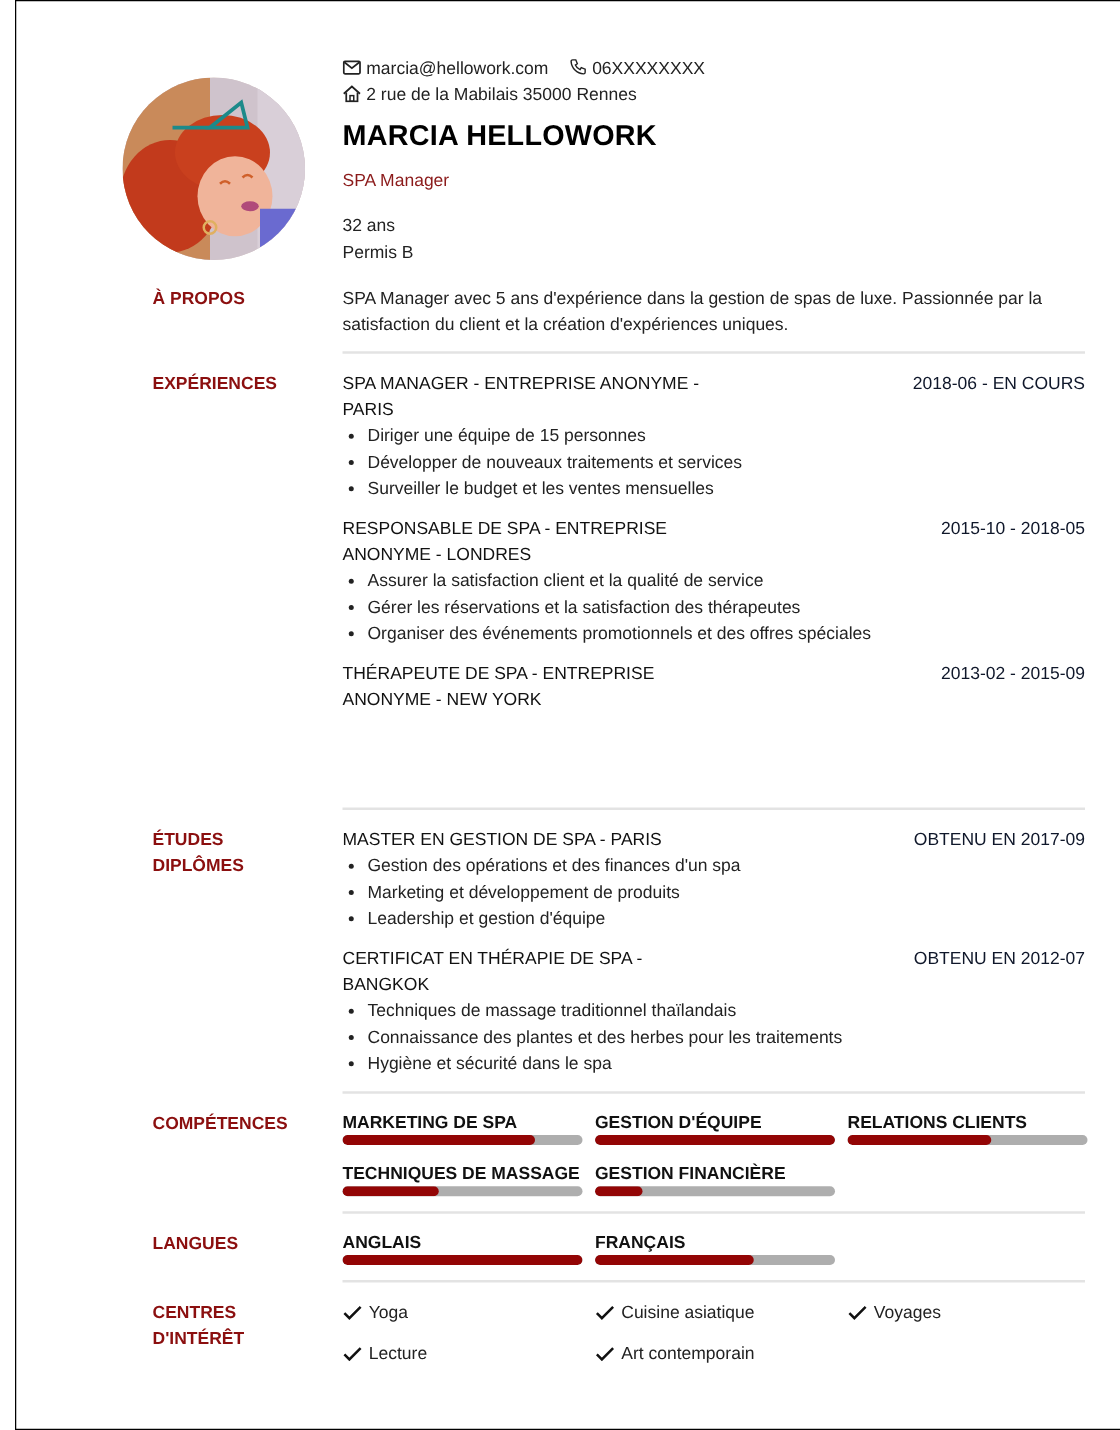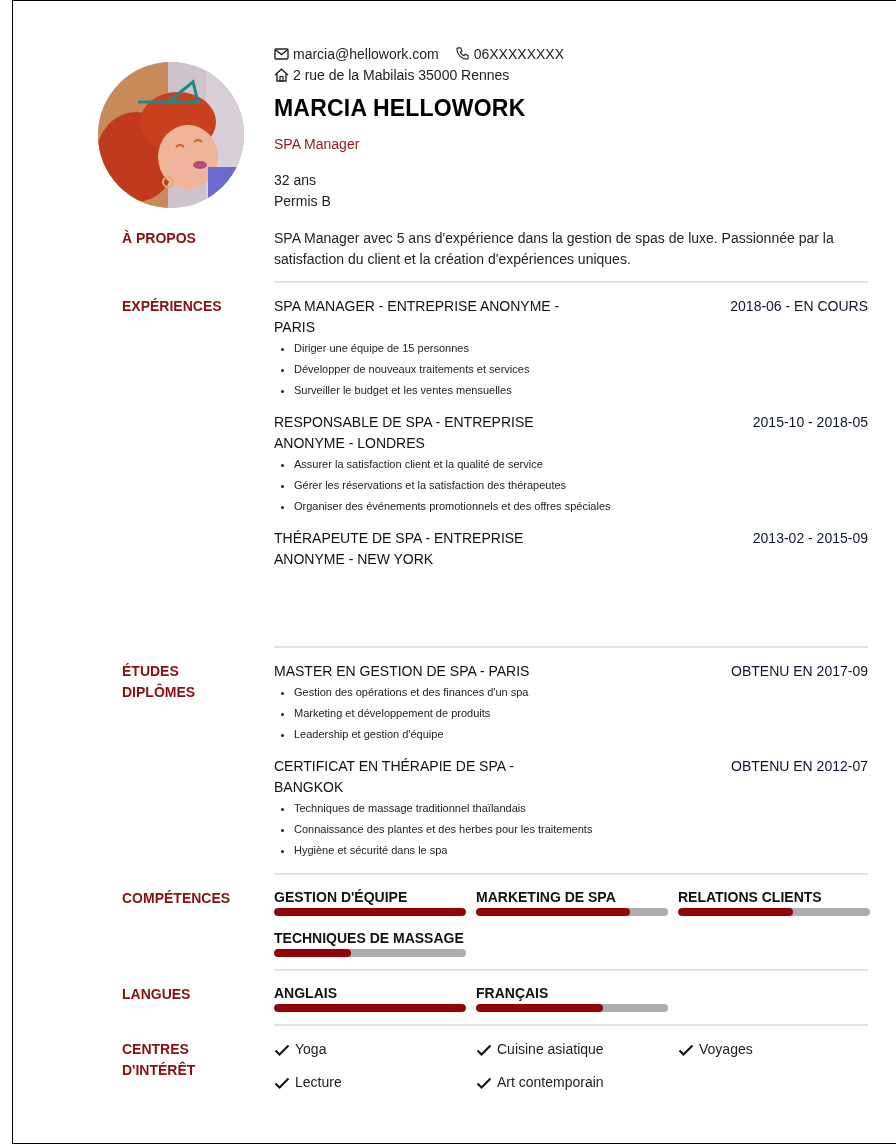--- a/index.html
+++ b/index.html
@@ -40,21 +40,21 @@
   .sec-body { position: absolute; left: 261px; width: 594px; }
   .divider { position: absolute; left: 261px; width: 594px; height: 2px; background: #e3e3e3; }
 
   .about-text { font-size: 14px; line-height: 21px; color: #222; }
 
   .entry { position: relative; margin-bottom: 11px; }
   .entry-head { display: flex; justify-content: space-between; }
   .entry-title { font-size: 14px; font-weight: normal; color: #111; line-height: 21px; width: 300px; }
   .entry-date { font-size: 14px; font-weight: normal; color: #0f172a; line-height: 21px; white-space: nowrap; }
   ul.bullets { margin: 0; padding: 0 0 0 20px; list-style: disc; }
-  ul.bullets li { font-size: 11px; line-height: 21px; color: #222; }
+  ul.bullets li { font-size: 14px; line-height: 21px; color: #222; }
 
   .skills-grid { display: grid; grid-template-columns: 192px 192px 192px; column-gap: 10px; row-gap: 13px; }
   .skill-name { font-size: 14px; font-weight: bold; color: #111; line-height: 18px; white-space: nowrap; }
   .bar { height: 8px; border-radius: 4px; background: #aeaeae; margin-top: 2px; position: relative; overflow: hidden; }
   .bar .fill { position: absolute; left: 0; top: 0; bottom: 0; background: #930505; border-radius: 4px; }
 
   .interests-grid { display: grid; grid-template-columns: 202px 202px 190px; row-gap: 12px; }
   .interest { display: flex; align-items: center; font-size: 14px; color: #222; line-height: 21px; }
   .interest svg { margin-right: 5px; }
 </style>
@@ -188,41 +188,47 @@
       </div>
     </div>
   </div>
   <div class="divider" style="top:872px;"></div>
 
   <div class="section" style="top:887px;">
     <div class="sec-label">COMPÉTENCES</div>
     <div class="sec-body">
       <div class="skills-grid">
         <div>
+          <div class="skill-name">MARKETING DE SPA</div>
+          <div class="bar">
+              <div class="fill" style="width: 80%;"></div>
+            </div>
+        </div>
+        <div>
           <div class="skill-name">GESTION D'ÉQUIPE</div>
           <div class="bar">
               <div class="fill" style="width: 100%;"></div>
             </div>
         </div>
         <div>
-          <div class="skill-name">MARKETING DE SPA</div>
-          <div class="bar">
-              <div class="fill" style="width: 80%;"></div>
-            </div>
-        </div>
-        <div>
           <div class="skill-name">RELATIONS CLIENTS</div>
           <div class="bar">
               <div class="fill" style="width: 60%;"></div>
             </div>
         </div>
         <div>
           <div class="skill-name">TECHNIQUES DE MASSAGE</div>
           <div class="bar">
               <div class="fill" style="width: 40%;"></div>
+            </div>
+        </div>
+        <div>
+          <div class="skill-name">GESTION FINANCIÈRE</div>
+          <div class="bar">
+              <div class="fill" style="width: 20%;"></div>
             </div>
         </div>
       </div>
     </div>
   </div>
   <div class="divider" style="top:968px;"></div>
 
   <div class="section" style="top:983px;">
     <div class="sec-label">LANGUES</div>
     <div class="sec-body">

